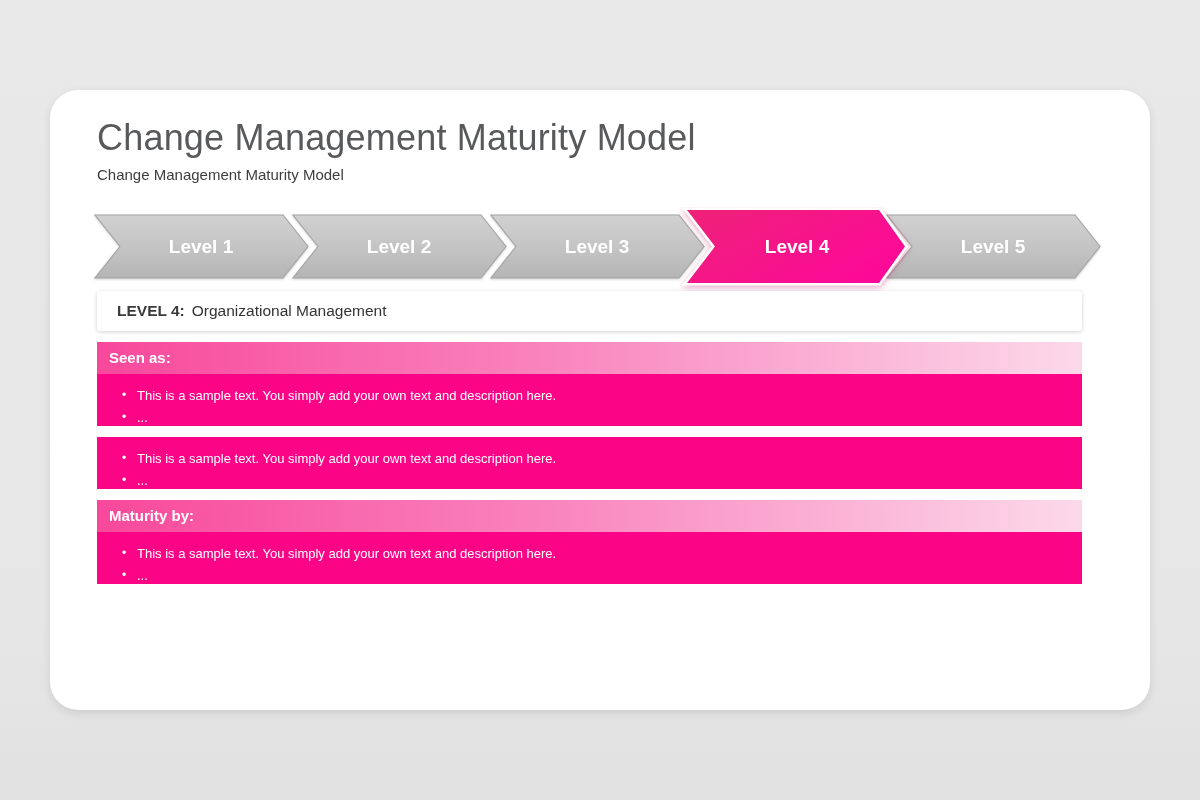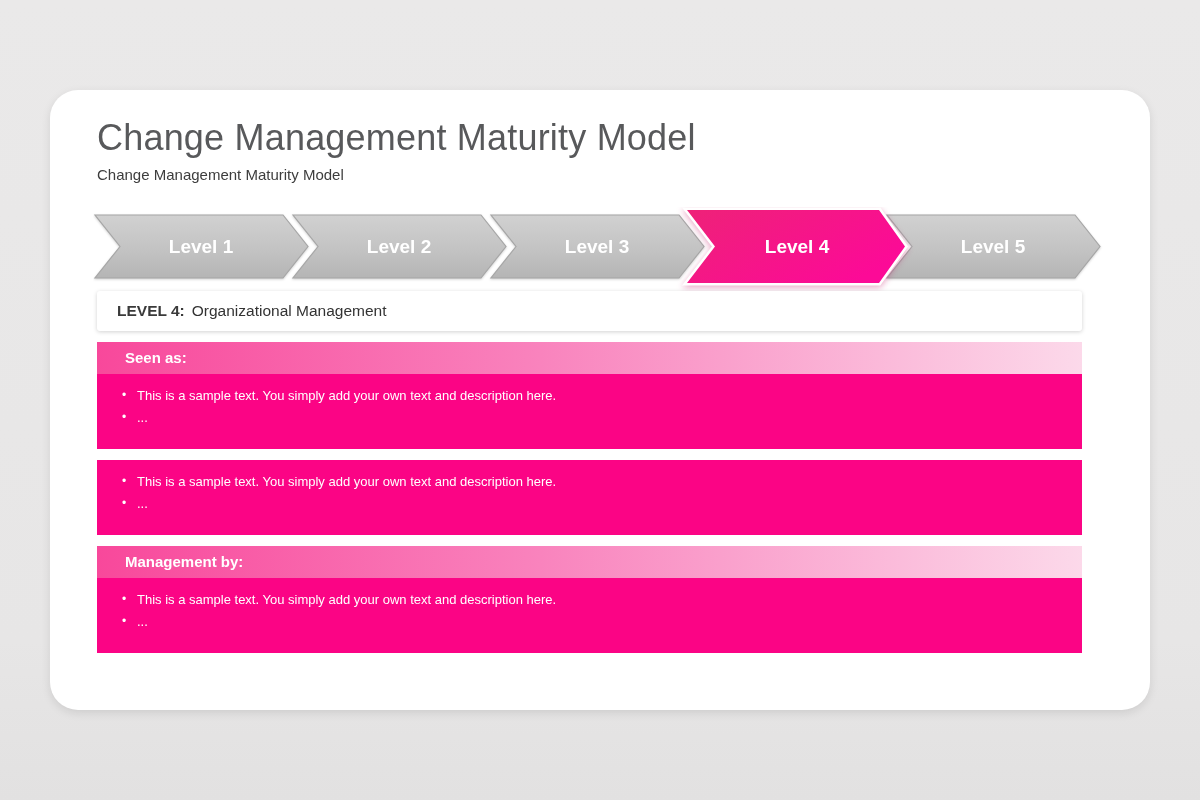--- a/index.html
+++ b/index.html
@@ -86,28 +86,28 @@
     margin-right: 7px;
     text-align: right;
   }
   .section {
     width: 985px;
     margin-top: 11px;
   }
   .section-header {
     height: 32px;
     line-height: 32px;
-    padding-left: 28px;
+    padding-left: 12px;
     background: linear-gradient(90deg, #f8489b 0%, #f983bd 45%, #fcd9ea 100%);
     color: #ffffff;
     font-size: 15px;
     font-weight: bold;
   }
   .section-body {
-    height: 75px;
+    height: 52px;
     background: #fb0485;
     list-style: none;
     padding: 13px 20px 0 25px;
     color: #ffffff;
   }
   .section-body li {
     position: relative;
     padding-left: 15px;
     font-size: 13px;
     line-height: 17px;
@@ -183,21 +183,21 @@
     </div>
 
     <div class="section">
       <ul class="section-body">
         <li>This is a sample text. You simply add your own text and description here.</li>
         <li>...</li>
       </ul>
     </div>
 
     <div class="section">
-      <div class="section-header">Management by:</div>
+      <div class="section-header">Maturity by:</div>
       <ul class="section-body">
         <li>This is a sample text. You simply add your own text and description here.</li>
         <li>...</li>
       </ul>
     </div>
 
   </div>
 </div>
 
 </body></html>

